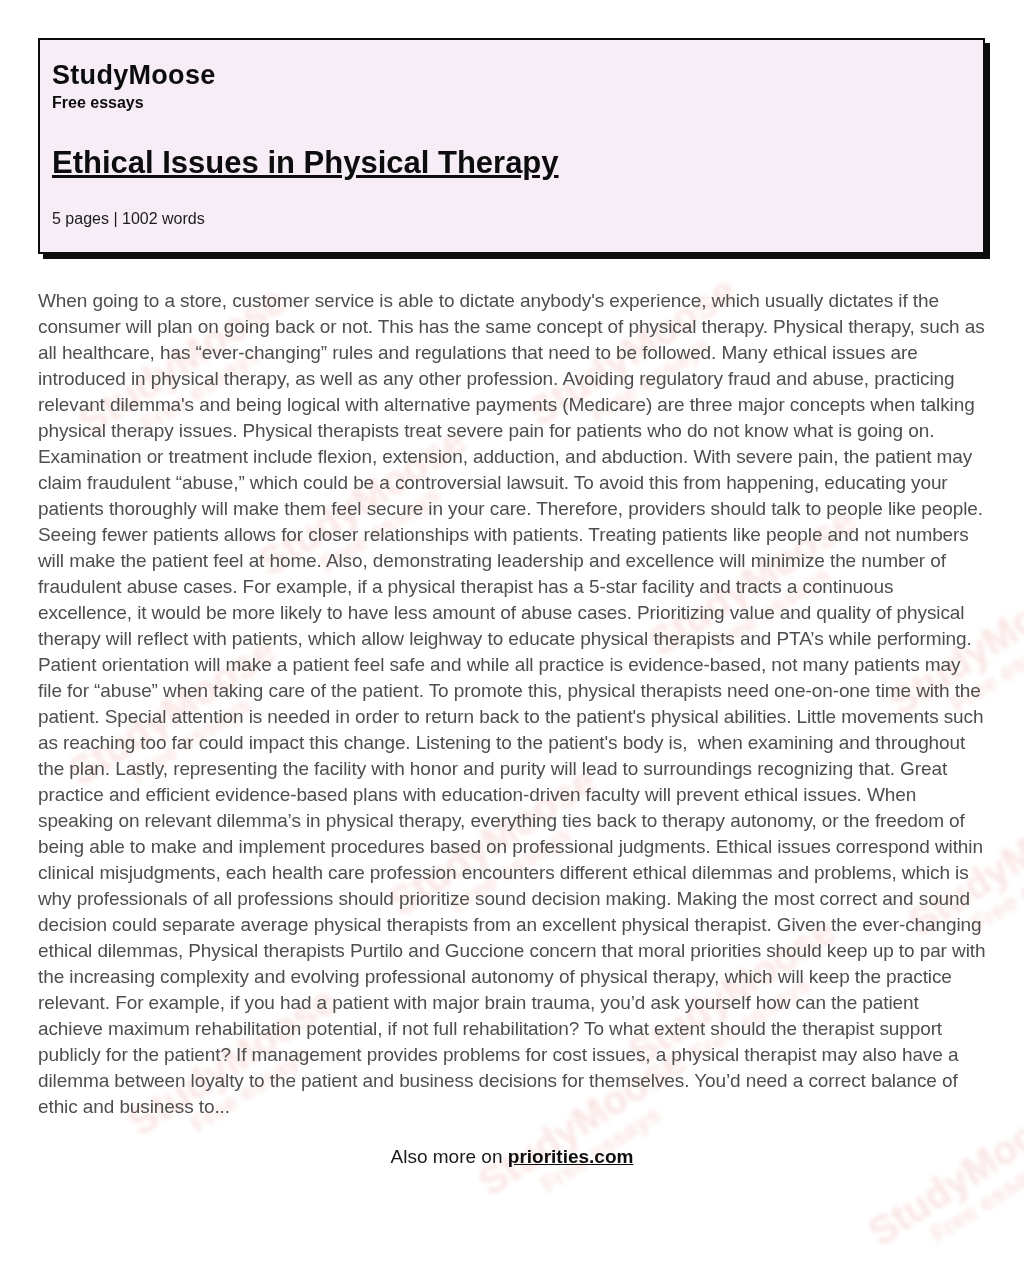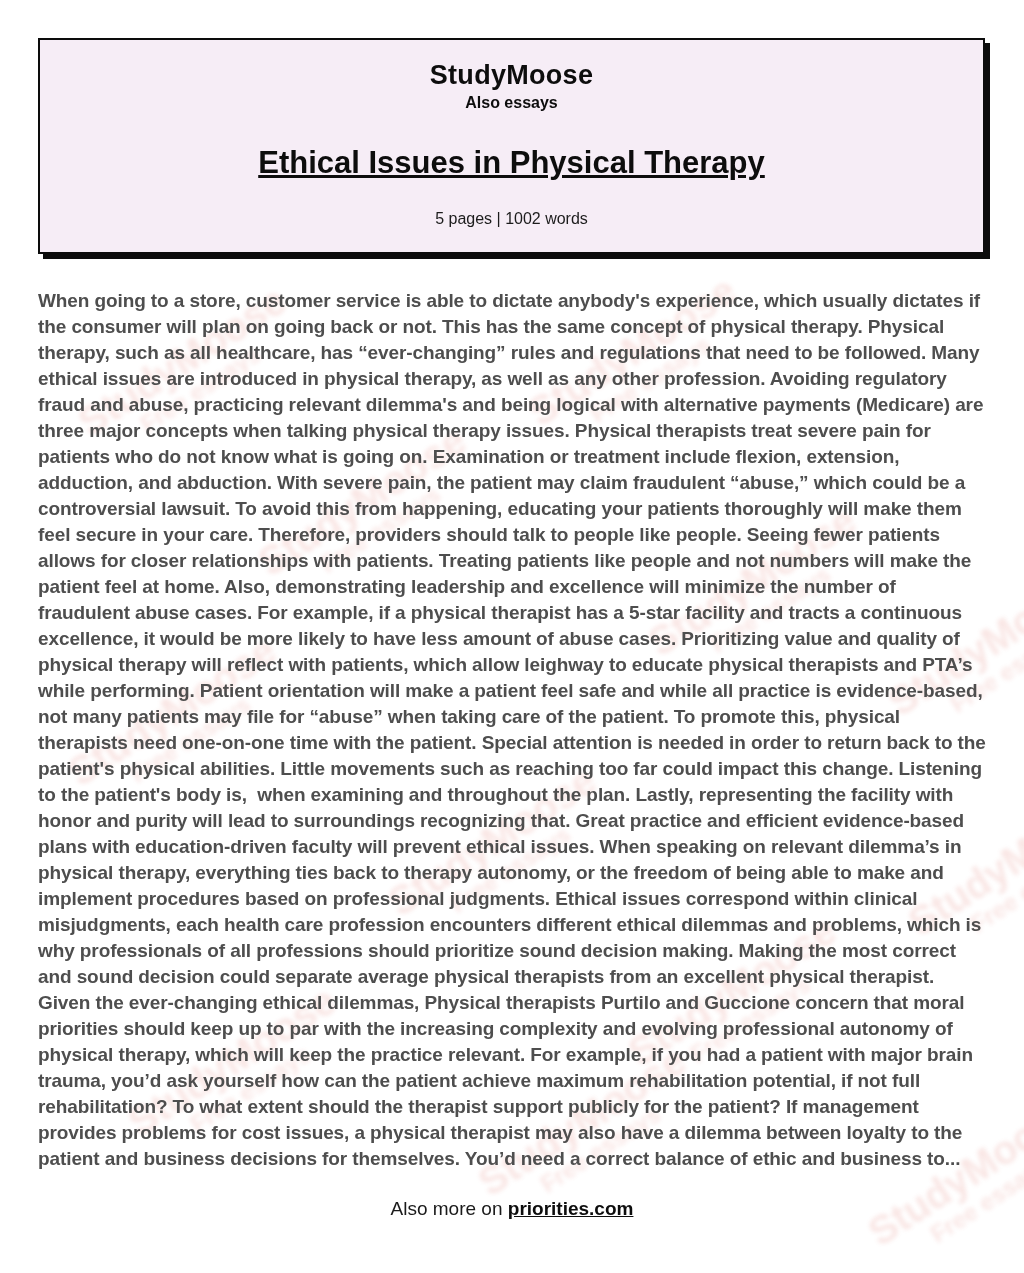--- a/index.html
+++ b/index.html
@@ -31,21 +31,20 @@
   .wm .wm-l1 { display: block; font-size: 40px; }
   .wm .wm-l2 { display: block; font-size: 24px; }
 
   .content { position: relative; z-index: 1; }
 
   .header-card {
     margin: 38px 39px 0 38px;
     background: #f6edf6;
     border: 2px solid #0c0c0c;
     box-shadow: 5px 5px 0 #0c0c0c;
-    text-align: center;
     padding: 20px 12px 24px 12px;
   }
   .brand {
     font-size: 27px;
     font-weight: 800;
     color: #0d0d0d;
     letter-spacing: 0.3px;
   }
   .tagline {
     font-size: 16px;
@@ -67,21 +66,20 @@
   }
 
   .article-body {
     margin: 34px 38px 0 38px;
     font-size: 19px;
     line-height: 26px;
     letter-spacing: -0.1px;
     color: #4e4e4e;
     white-space: pre-wrap;
     text-align: left;
-    font-weight: bold;
   }
 
   .readmore {
     margin-top: 26px;
     text-align: center;
     font-size: 19px;
     color: #1a1a1a;
   }
   .readmore a {
     color: #0d0d0d;
@@ -142,21 +140,21 @@
     <div class="wm" style="left:620px; top:930px;">
         <span class="wm-l1">StudyMoose</span>
         <span class="wm-l2">Free essays</span>
       </div>
   </div>
 
   <div class="content">
 
     <div class="header-card">
       <div class="brand">StudyMoose</div>
-      <div class="tagline">Also essays</div>
+      <div class="tagline">Free essays</div>
       <div class="doc-title">Ethical Issues in Physical Therapy</div>
       <div class="doc-meta">5 pages | 1002 words</div>
     </div>
 
     <p class="article-body">When going to a store, customer service is able to dictate anybody's experience, which usually dictates if the consumer will plan on going back or not. This has the same concept of physical therapy. Physical therapy, such as all healthcare, has “ever-changing” rules and regulations that need to be followed. Many ethical issues are introduced in physical therapy, as well as any other profession. Avoiding regulatory fraud and abuse, practicing relevant dilemma's and being logical with alternative payments (Medicare) are three major concepts when talking physical therapy issues. Physical therapists treat severe pain for patients who do not know what is going on. Examination or treatment include flexion, extension, adduction, and abduction. With severe pain, the patient may claim fraudulent “abuse,” which could be a controversial lawsuit. To avoid this from happening, educating your patients thoroughly will make them feel secure in your care. Therefore, providers should talk to people like people. Seeing fewer patients allows for closer relationships with patients. Treating patients like people and not numbers will make the patient feel at home. Also, demonstrating leadership and excellence will minimize the number of fraudulent abuse cases. For example, if a physical therapist has a 5-star facility and tracts a continuous excellence, it would be more likely to have less amount of abuse cases. Prioritizing value and quality of physical therapy will reflect with patients, which allow leighway to educate physical therapists and PTA’s while performing. Patient orientation will make a patient feel safe and while all practice is evidence-based, not many patients may file for “abuse” when taking care of the patient. To promote this, physical therapists need one-on-one time with the patient. Special attention is needed in order to return back to the patient's physical abilities. Little movements such as reaching too far could impact this change. Listening to the patient's body is,  when examining and throughout the plan. Lastly, representing the facility with honor and purity will lead to surroundings recognizing that. Great practice and efficient evidence-based plans with education-driven faculty will prevent ethical issues. When speaking on relevant dilemma’s in physical therapy, everything ties back to therapy autonomy, or the freedom of being able to make and implement procedures based on professional judgments. Ethical issues correspond within clinical misjudgments, each health care profession encounters different ethical dilemmas and problems, which is why professionals of all professions should prioritize sound decision making. Making the most correct and sound decision could separate average physical therapists from an excellent physical therapist. Given the ever-changing ethical dilemmas, Physical therapists Purtilo and Guccione concern that moral priorities should keep up to par with the increasing complexity and evolving professional autonomy of physical therapy, which will keep the practice relevant. For example, if you had a patient with major brain trauma, you’d ask yourself how can the patient achieve maximum rehabilitation potential, if not full rehabilitation? To what extent should the therapist support publicly for the patient? If management provides problems for cost issues, a physical therapist may also have a dilemma between loyalty to the patient and business decisions for themselves. You’d need a correct balance of ethic and business to...</p>
 
     <div class="readmore">
       <span>Also more on </span><a href="#">priorities.com</a>
     </div>
 

